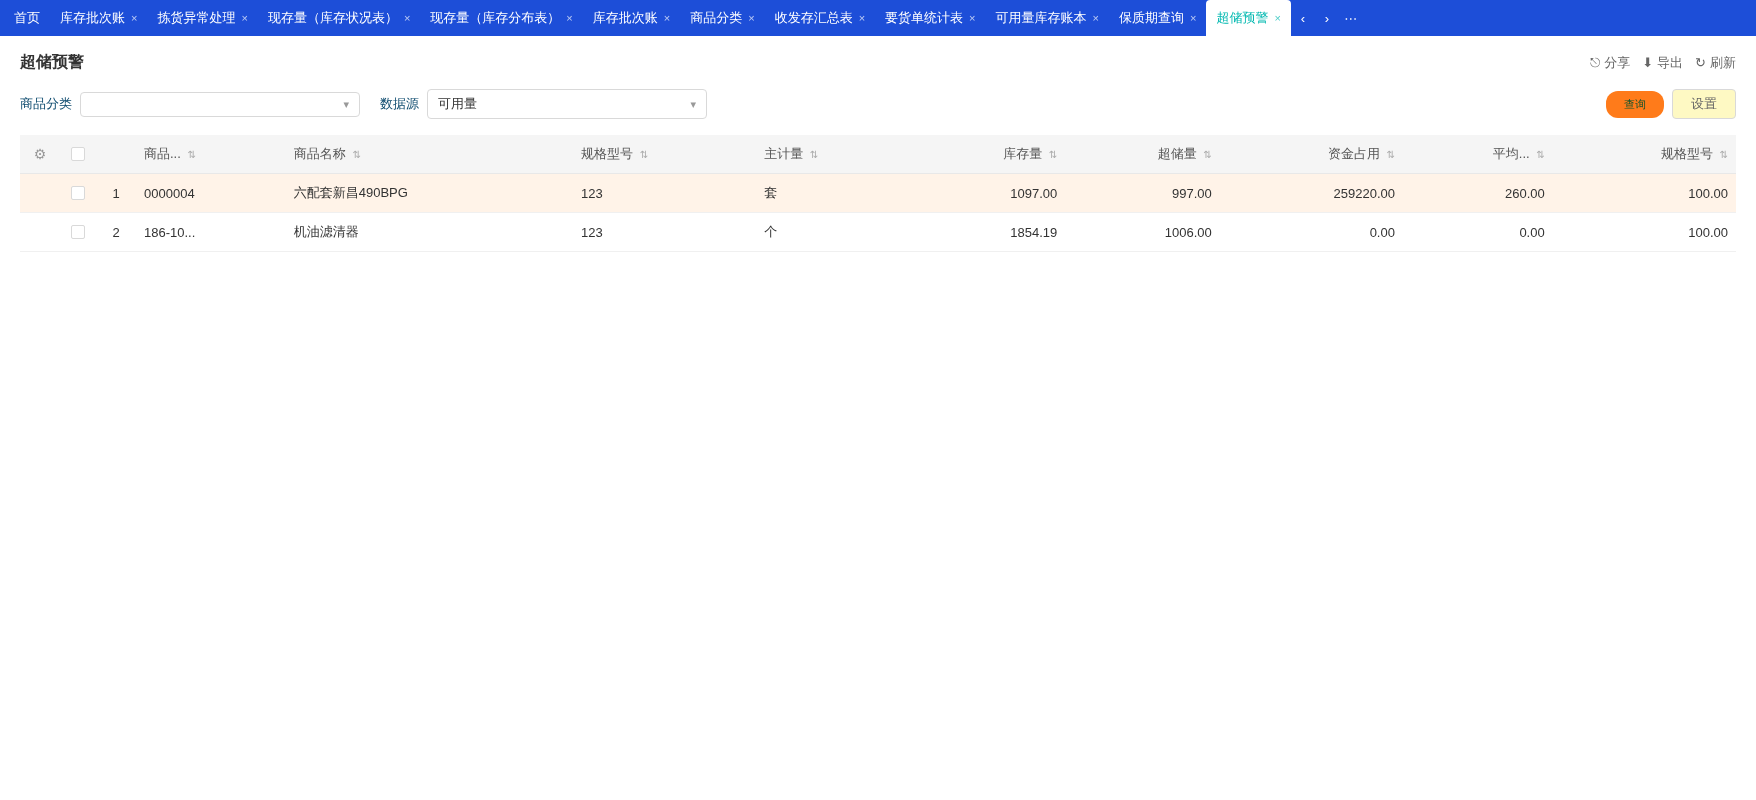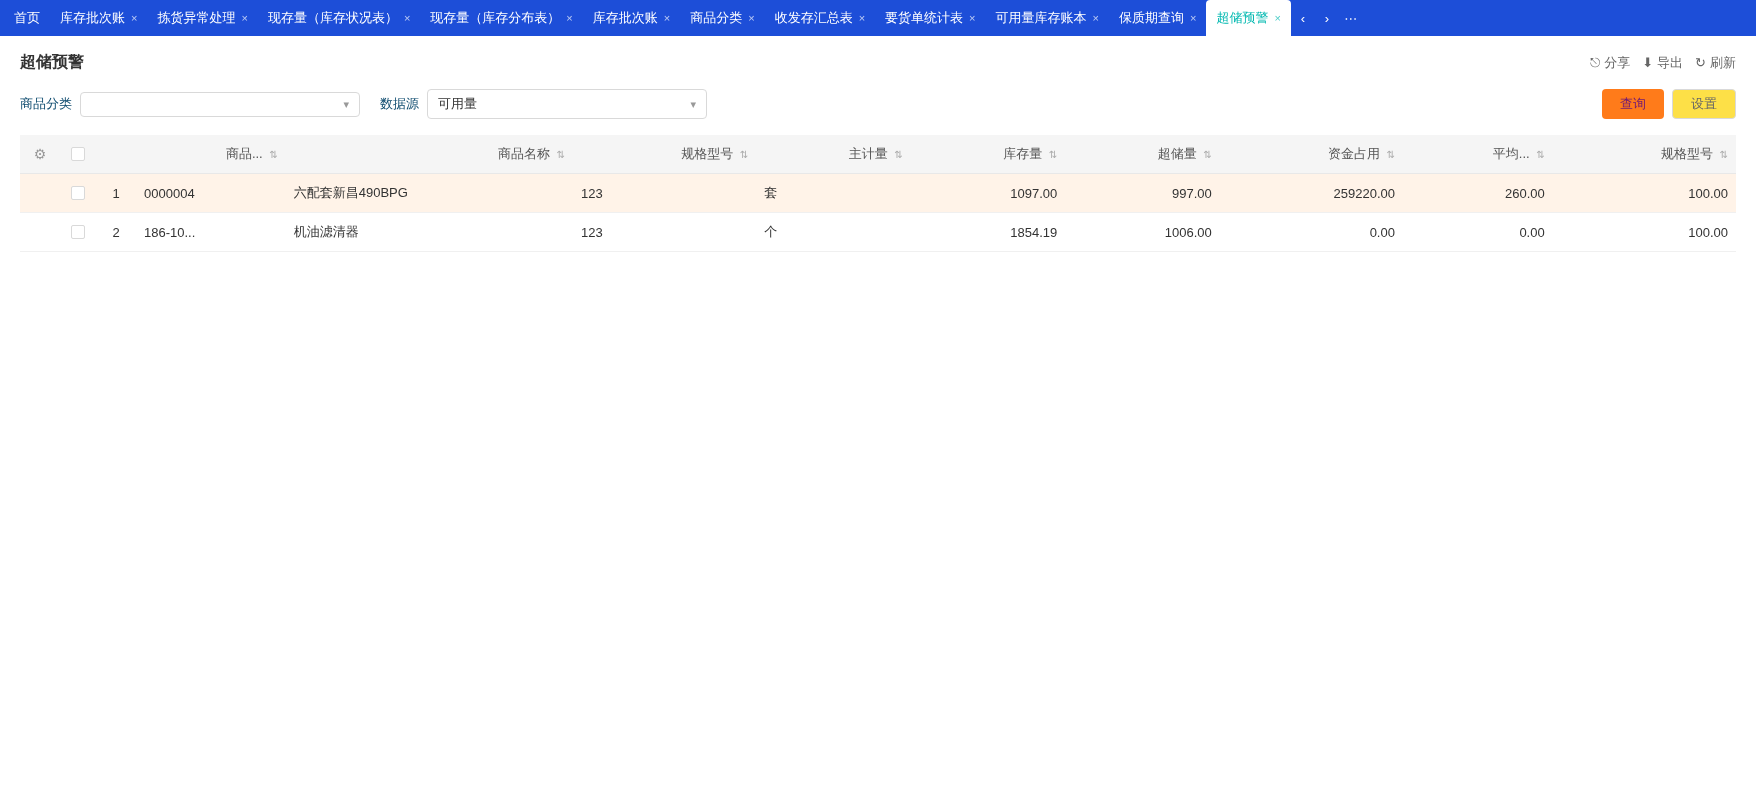--- a/index.html
+++ b/index.html
@@ -106,29 +106,29 @@
       background: #fff;
       justify-content: space-between;
       font-size: 13px;
       color: #333;
     }
     .filter-select .arrow { color: #999; font-size: 11px; }
 
     
     .action-btn-primary {
       background: #ff7b1a;
-      color: #701a75;
+      color: #14532d;
       border: none;
-      border-radius: 4px;
+      border-radius: 12px;
       padding: 6px 18px;
-      font-size: 13px;
+      font-size: 11px;
       cursor: pointer;
     }
     .action-btn-default {
-      background: #fde047;
+      background: #fef9c3;
       color: #666;
       border: 1px solid #d9d9d9;
       border-radius: 4px;
       padding: 5px 18px;
       font-size: 13px;
       cursor: pointer;
     }
 
     .filter-actions {
       margin-left: auto;
@@ -142,21 +142,21 @@
       width: 100%;
       border-collapse: collapse;
       font-size: 13px;
     }
     .data-table thead tr {
       background: #f5f5f5;
       border-bottom: 1px solid #e8e8e8;
     }
     .data-table thead th {
       padding: 10px 8px;
-      text-align: right;
+      text-align: left;
       font-weight: normal;
       color: #555;
       border-right: none;
       white-space: nowrap;
     }
     .data-table thead th .sort-icon {
       display: inline-block;
       margin-left: 3px;
       color: #aaa;
       font-size: 10px;

